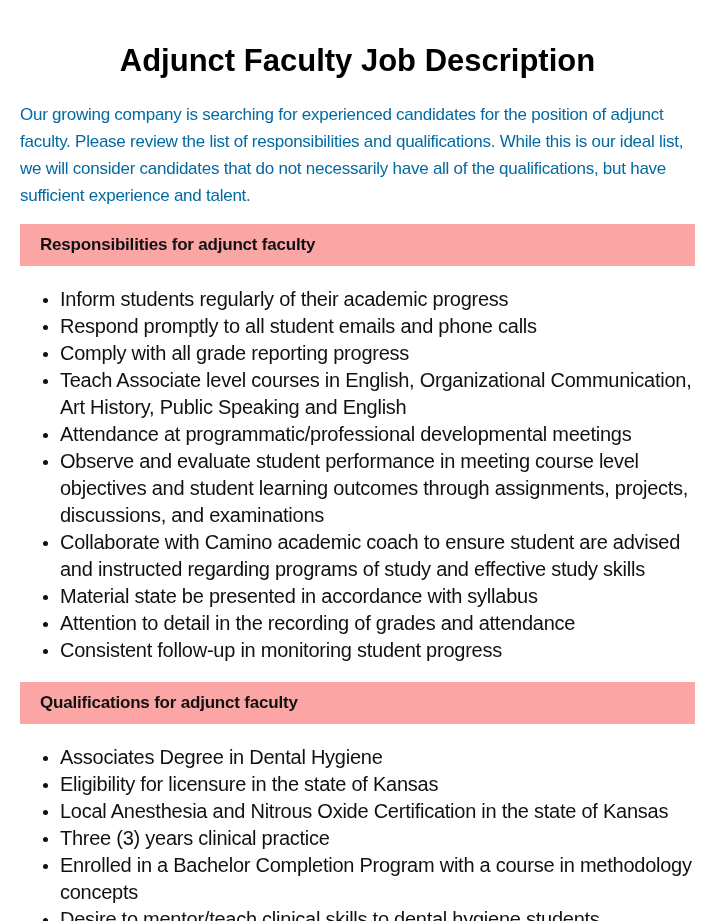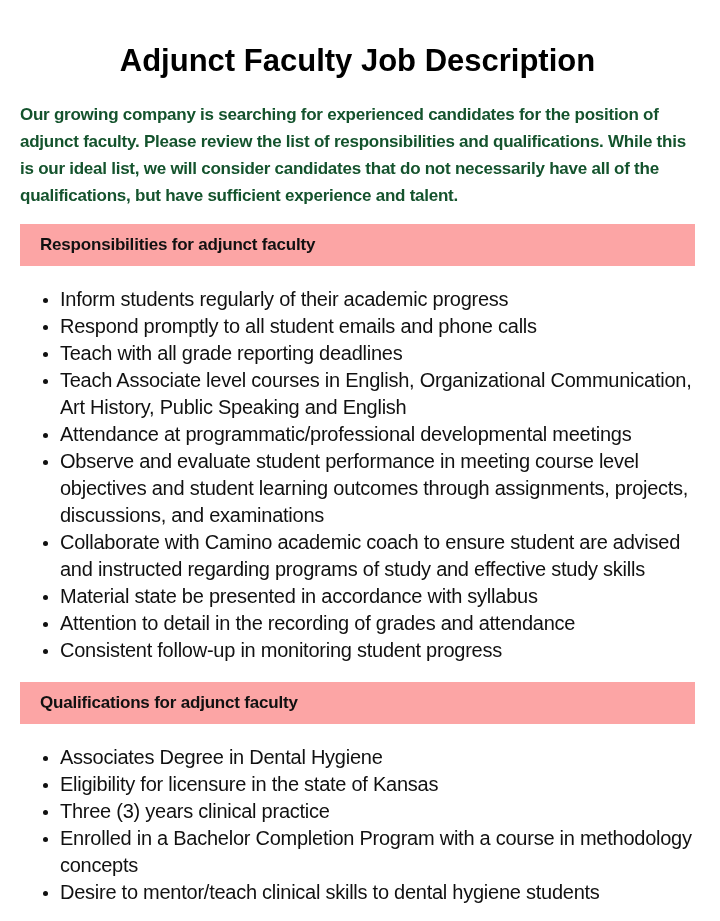--- a/index.html
+++ b/index.html
@@ -26,23 +26,22 @@
       font-size: 31px;
       line-height: 40px;
       font-weight: bold;
       color: #000;
       letter-spacing: 0px;
     }
     p.intro {
       margin: 16px 0 0 0;
       font-size: 17px;
       line-height: 27px;
-      color: #14532d;
+      color: #0369a1;
       letter-spacing: -0.25px;
-      font-weight: bold;
     }
     .section-header {
       margin-top: 15px;
       background: #fca5a5;
       height: 42px;
       display: flex;
       align-items: center;
       padding-left: 20px;
       box-sizing: border-box;
       font-size: 17px;
@@ -80,31 +79,32 @@
 <body>
 
 <div class="page">
   <h1 class="title">Adjunct Faculty Job Description</h1>
   <p class="intro">Our growing company is searching for experienced candidates for the position of adjunct faculty. Please review the list of responsibilities and qualifications. While this is our ideal list, we will consider candidates that do not necessarily have all of the qualifications, but have sufficient experience and talent.</p>
 
   <div class="section-header">Responsibilities for adjunct faculty</div>
   <ul class="items">
     <li>Inform students regularly of their academic progress</li>
     <li>Respond promptly to all student emails and phone calls</li>
-    <li>Teach with all grade reporting deadlines</li>
+    <li>Comply with all grade reporting progress</li>
     <li>Teach Associate level courses in English, Organizational Communication, Art History, Public Speaking and English</li>
     <li>Attendance at programmatic/professional developmental meetings</li>
     <li>Observe and evaluate student performance in meeting course level objectives and student learning outcomes through assignments, projects, discussions, and examinations</li>
     <li>Collaborate with Camino academic coach to ensure student are advised and instructed regarding programs of study and effective study skills</li>
     <li>Material state be presented in accordance with syllabus</li>
     <li>Attention to detail in the recording of grades and attendance</li>
     <li>Consistent follow-up in monitoring student progress</li>
   </ul>
 
   <div class="section-header second">Qualifications for adjunct faculty</div>
   <ul class="items">
     <li>Associates Degree in Dental Hygiene</li>
     <li>Eligibility for licensure in the state of Kansas</li>
+    <li>Local Anesthesia and Nitrous Oxide Certification in the state of Kansas</li>
     <li>Three (3) years clinical practice</li>
     <li>Enrolled in a Bachelor Completion Program with a course in methodology concepts</li>
     <li>Desire to mentor/teach clinical skills to dental hygiene students</li>
   </ul>
 </div>
 
 </body></html>

